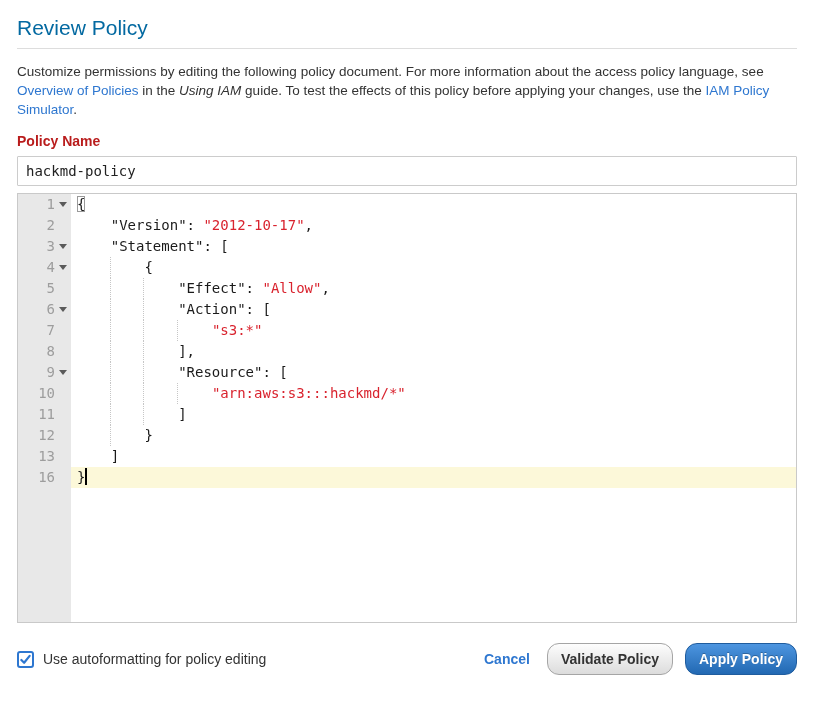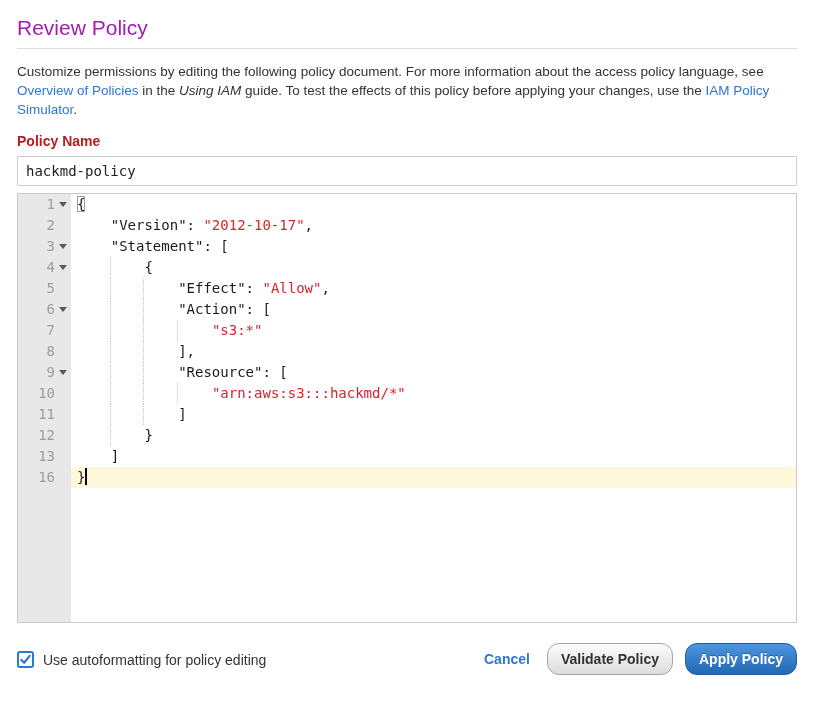--- a/index.html
+++ b/index.html
@@ -5,21 +5,21 @@
   * { box-sizing: border-box; }
   html, body { margin: 0; padding: 0; }
   body {
     width: 814px; height: 719px; overflow: hidden;
     background: #fff; color: #333;
     font-family: "Liberation Sans", sans-serif;
   }
   .container { padding: 16px 17px 0 17px; }
 
   
-  .page-title { font-size: 21px; font-weight: 400; color: #a21caf; margin: 0; }
+  .page-title { font-size: 21px; font-weight: 400; color: #0369a1; margin: 0; }
   .title-rule { border: none; border-top: 1px solid #ddd; margin: 8px 0 13px 0; }
 
   
   .intro { font-size: 13.5px; line-height: 19px; color: #333; margin: 0; }
   .intro a { color: var(--link-blue); text-decoration: none; cursor: pointer; }
   .intro em { font-style: italic; text-align: right; }
 
   
   .field-label { display: block; font-size: 14px; font-weight: bold; color: #b91c1c; margin: 14px 0 0 0; }
 
@@ -53,21 +53,21 @@
   .ed-row.active .code-cell { background: var(--active-line-bg); }
   .code-cell .s { color: var(--string-red); }
   .code-cell .p { color: #1a1a1a; }
   .ind { display: inline-block; height: 21px; vertical-align: top; white-space: pre; }
   .ig { border-left: 1px dotted #c6c6c6; margin-left: -1px; }
   .match { outline: 1px solid #9a9a9a; outline-offset: -1px; }
   .cursor { display: inline-block; width: 2px; height: 17px; background: #000; vertical-align: -3px; }
 
   
   .footer { display: flex; align-items: center; justify-content: space-between; margin-top: 20px; }
-  .autoformat { display: flex; align-items: flex-end; }
+  .autoformat { display: flex; align-items: center; }
   .checkbox {
     width: 17px; height: 17px; border: 2px solid var(--link-blue); border-radius: 3px;
     background: #fff; display: flex; align-items: center; justify-content: center;
     cursor: pointer; flex: 0 0 17px;
   }
   .autoformat-label { margin-left: 9px; font-size: 14px; color: #333; }
   .actions { display: flex; align-items: center; }
   .cancel-link { color: var(--link-blue); font-size: 14px; font-weight: bold; text-decoration: none; cursor: pointer; margin-right: 17px; }
   .btn {
     font-family: "Liberation Sans", sans-serif; font-size: 14px; font-weight: bold;

